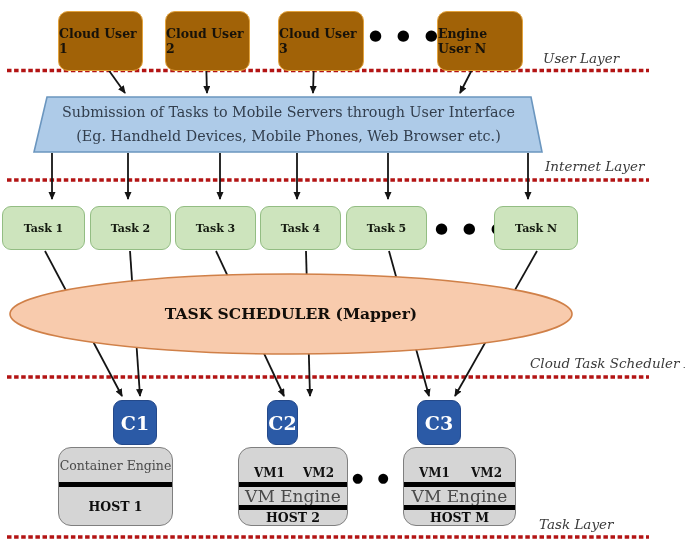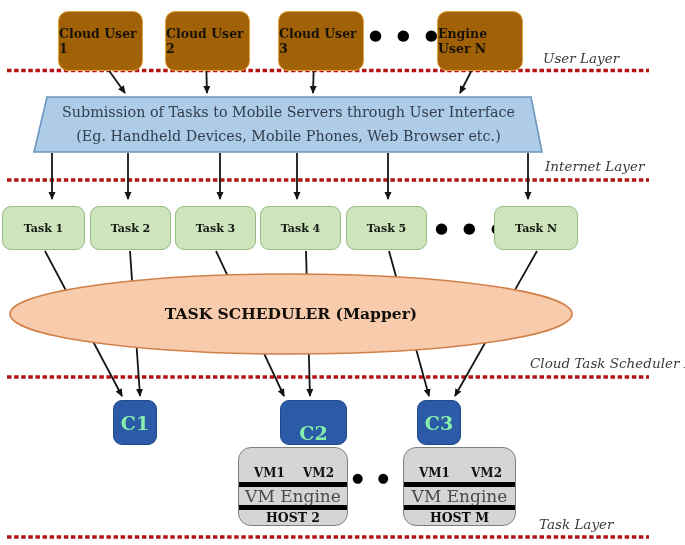--- a/index.html
+++ b/index.html
@@ -23,21 +23,21 @@
   }
   .trap-text{
     width:497px;text-align:center;color:#323e4d;font-size:14.3px;line-height:23.5px;
   }
   .scheduler-label{
     width:380px;text-align:center;font-weight:bold;font-size:15.5px;color:#120e0a;
   }
   .c-box{
     height:45px;background:#2B5AA6;border:1px solid #24498a;border-radius:9px;
     display:flex;align-items:center;justify-content:center;
-    color:#86efac;font-weight:bold;font-size:19px;box-sizing:border-box;
+    color:#ffffff;font-weight:bold;font-size:19px;box-sizing:border-box;
   }
   .host-box{
     height:79px;background:#D5D5D5;border:1.8px solid #7F7F7F;border-radius:13px;
     box-sizing:border-box;overflow:hidden;display:flex;flex-direction:column;
   }
   .host-box .bar{height:5px;background:#000000;flex:0 0 auto;}
   .host-box .row{display:flex;align-items:center;justify-content:center;}
   .host-box .row.engine{height:34px;font-size:12.5px;color:#4a4a4a;}
   .host-box .row.engine2{height:18px;font-size:17px;color:#4a4a4a;}
   .host-box .row.vms{height:20px;font-weight:bold;font-size:12px;color:#101010;
@@ -144,27 +144,32 @@
   <div class="abs dots" style="left:435px;top:219px;width:54px;">● ● ●</div>
   <div class="abs task-box" style="left:494px;top:206px;width:84px;">
     <span>Task N</span>
   </div>
 
   <div class="abs scheduler-label" style="left:101px;top:304px;">TASK SCHEDULER (Mapper)</div>
 
   <div class="abs c-box" style="left:113px;top:400px;width:44px;">
     <span>C1</span>
   </div>
-  <div class="abs c-box" style="left:280px;top:400px;width:67px;align-items:flex-end;">
+  <div class="abs c-box" style="left:267px;top:400px;width:31px;">
     <span>C2</span>
   </div>
   <div class="abs c-box" style="left:417px;top:400px;width:44px;">
     <span>C3</span>
   </div>
 
+  <div class="abs host-box" style="left:58px;top:447px;width:115px;">
+    <div class="row engine">Container Engine</div>
+    <div class="bar"></div>
+    <div class="row name">HOST 1</div>
+  </div>
 
   <div class="abs host-box" style="left:238px;top:447px;width:110px;">
     <div class="row vms">
       <span>VM1</span>
       <span>VM2</span>
     </div>
     <div class="bar"></div>
     <div class="row engine2">VM Engine</div>
     <div class="bar"></div>
     <div class="row name">HOST 2</div>

